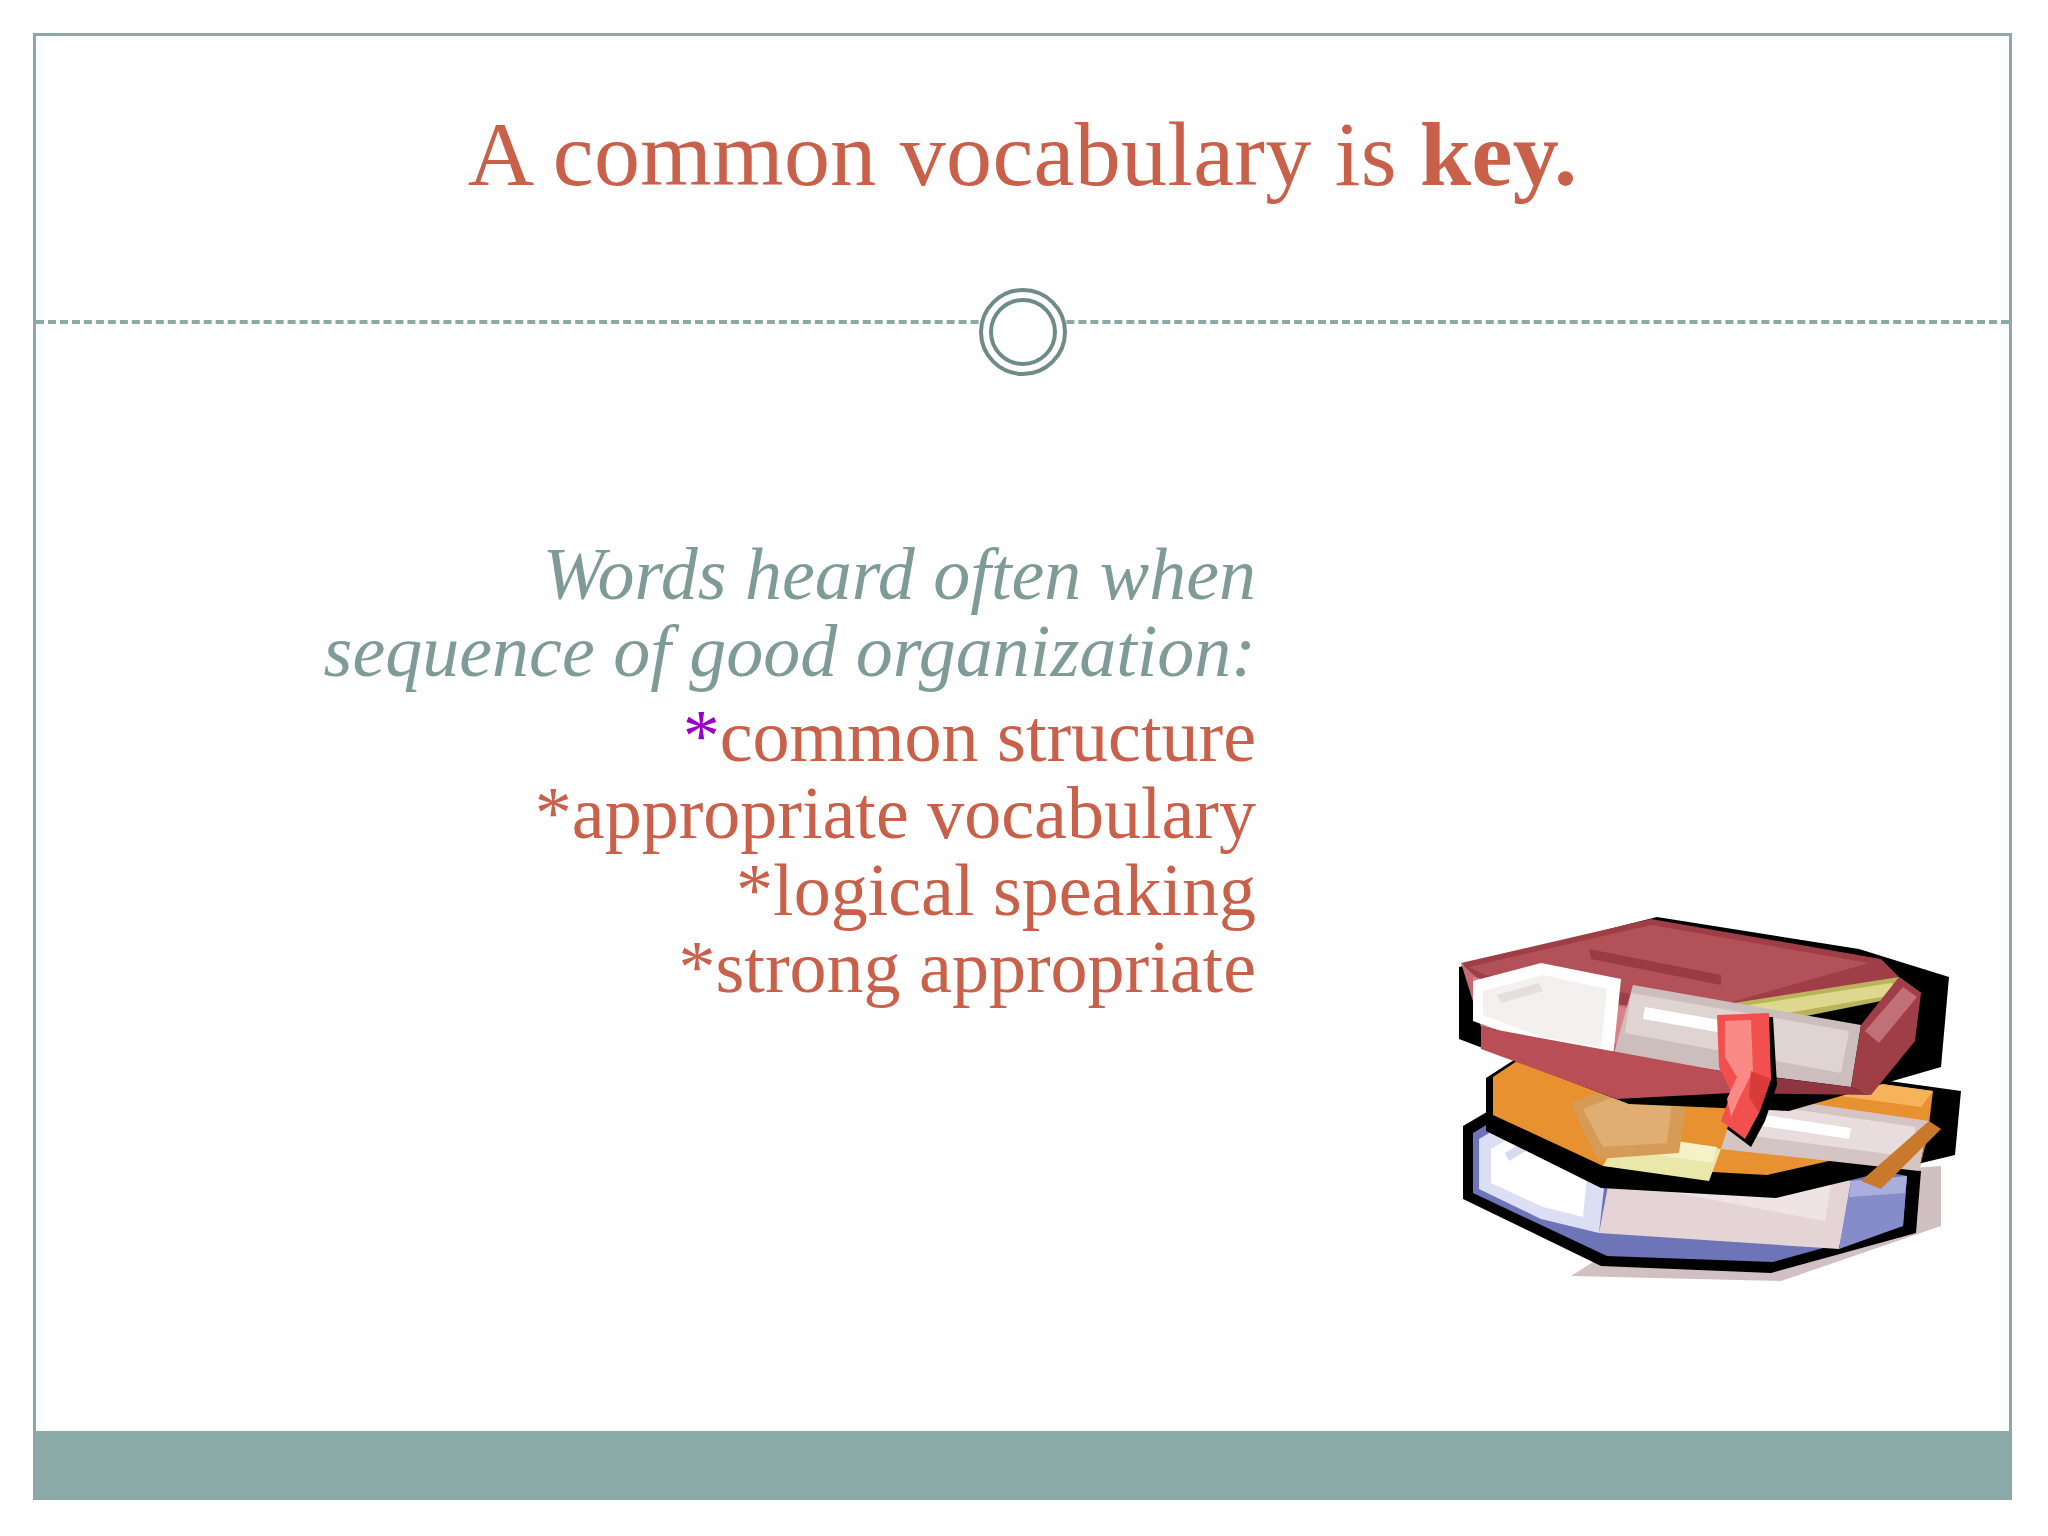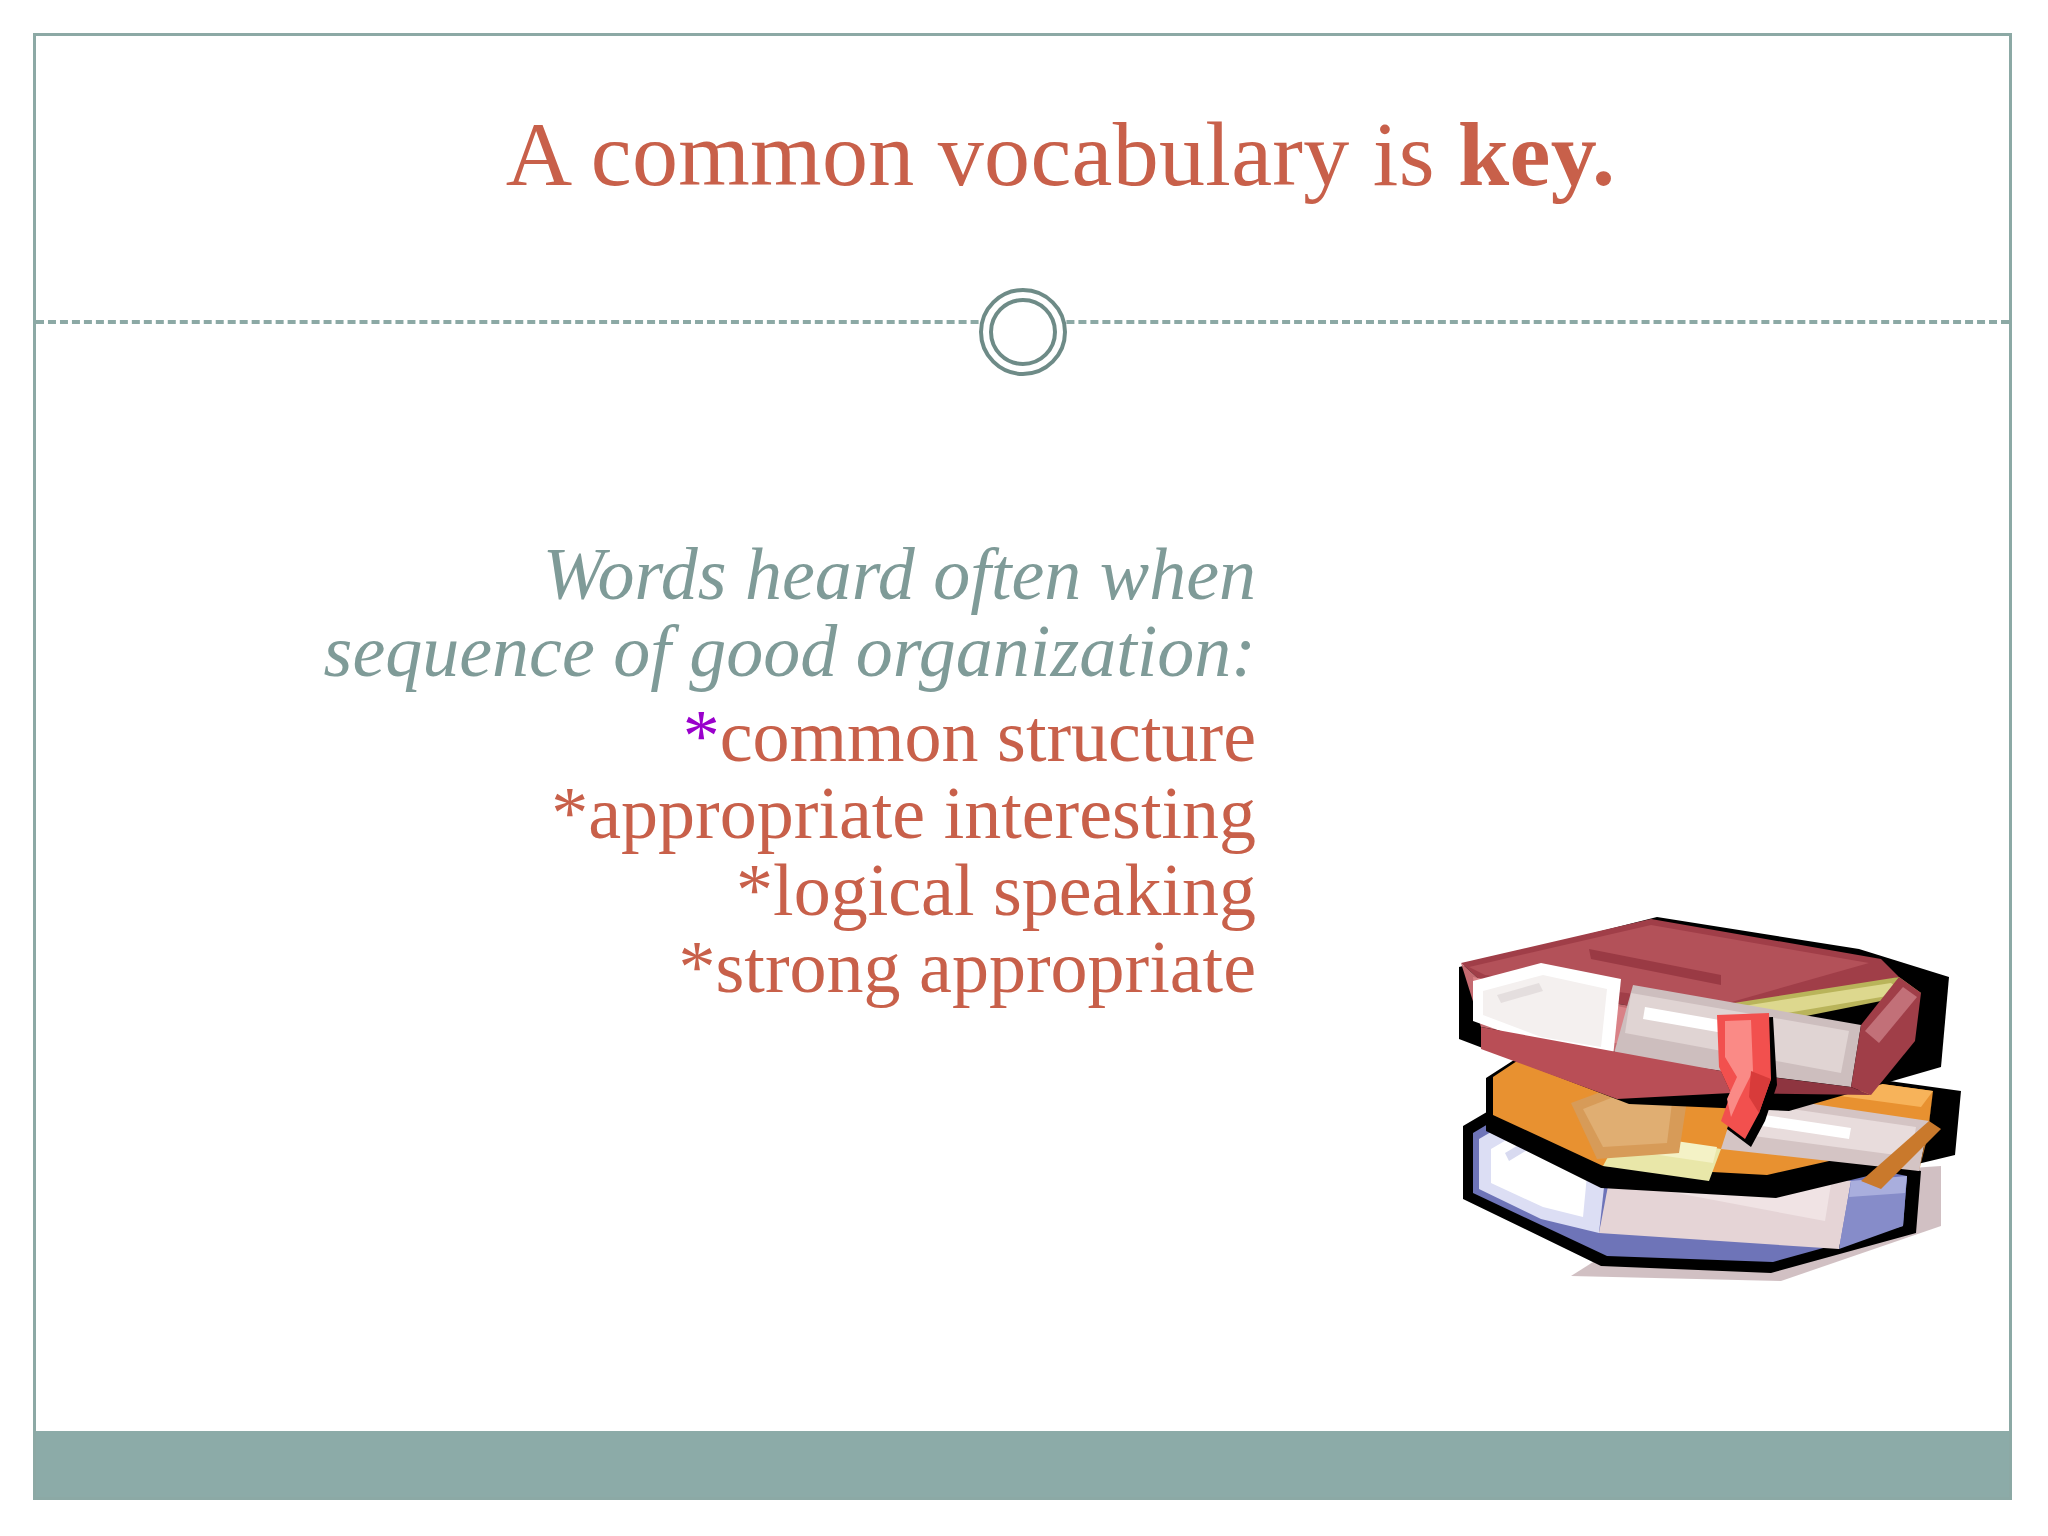--- a/index.html
+++ b/index.html
@@ -27,21 +27,20 @@
   }
 
   
   #title-area {
     position: absolute;
     left: 0;
     top: 72px;
     width: 100%;
     text-align: center;
     line-height: 1.0;
-    padding-left: 38px;
   }
   #title-text {
     color: #C8604A;
     font-size: 92px;
     font-weight: normal;
     letter-spacing: 0.3px;
     white-space: nowrap;
   }
   #title-text .strong {
     font-weight: bold;
@@ -160,21 +159,21 @@
   <div id="body-block">
 
     <div id="lead-lines">
       <div class="lead-line">Words heard often when</div>
       <div class="lead-line">sequence of good organization:</div>
     </div>
 
     <div class="bullet-line"><span class="bullet-star accent">*</span><span>common structure</span></div>
 
 
-    <div class="bullet-line"><span class="bullet-star">*</span><span>appropriate interesting</span></div>
+    <div class="bullet-line"><span class="bullet-star">*</span><span>appropriate vocabulary</span></div>
 
     <div class="bullet-line"><span class="bullet-star">*</span><span>logical speaking</span></div>
 
     <div class="bullet-line"><span class="bullet-star">*</span><span>strong appropriate</span></div>
   </div>
 
   <div id="book-clipart">
     <svg viewBox="0 0 570 430" xmlns="http://www.w3.org/2000/svg">
 
       <path d="M300 300 L520 285 L520 345 L360 400 L150 395 Z" fill="#C9B5B9" opacity="0.85"></path>

